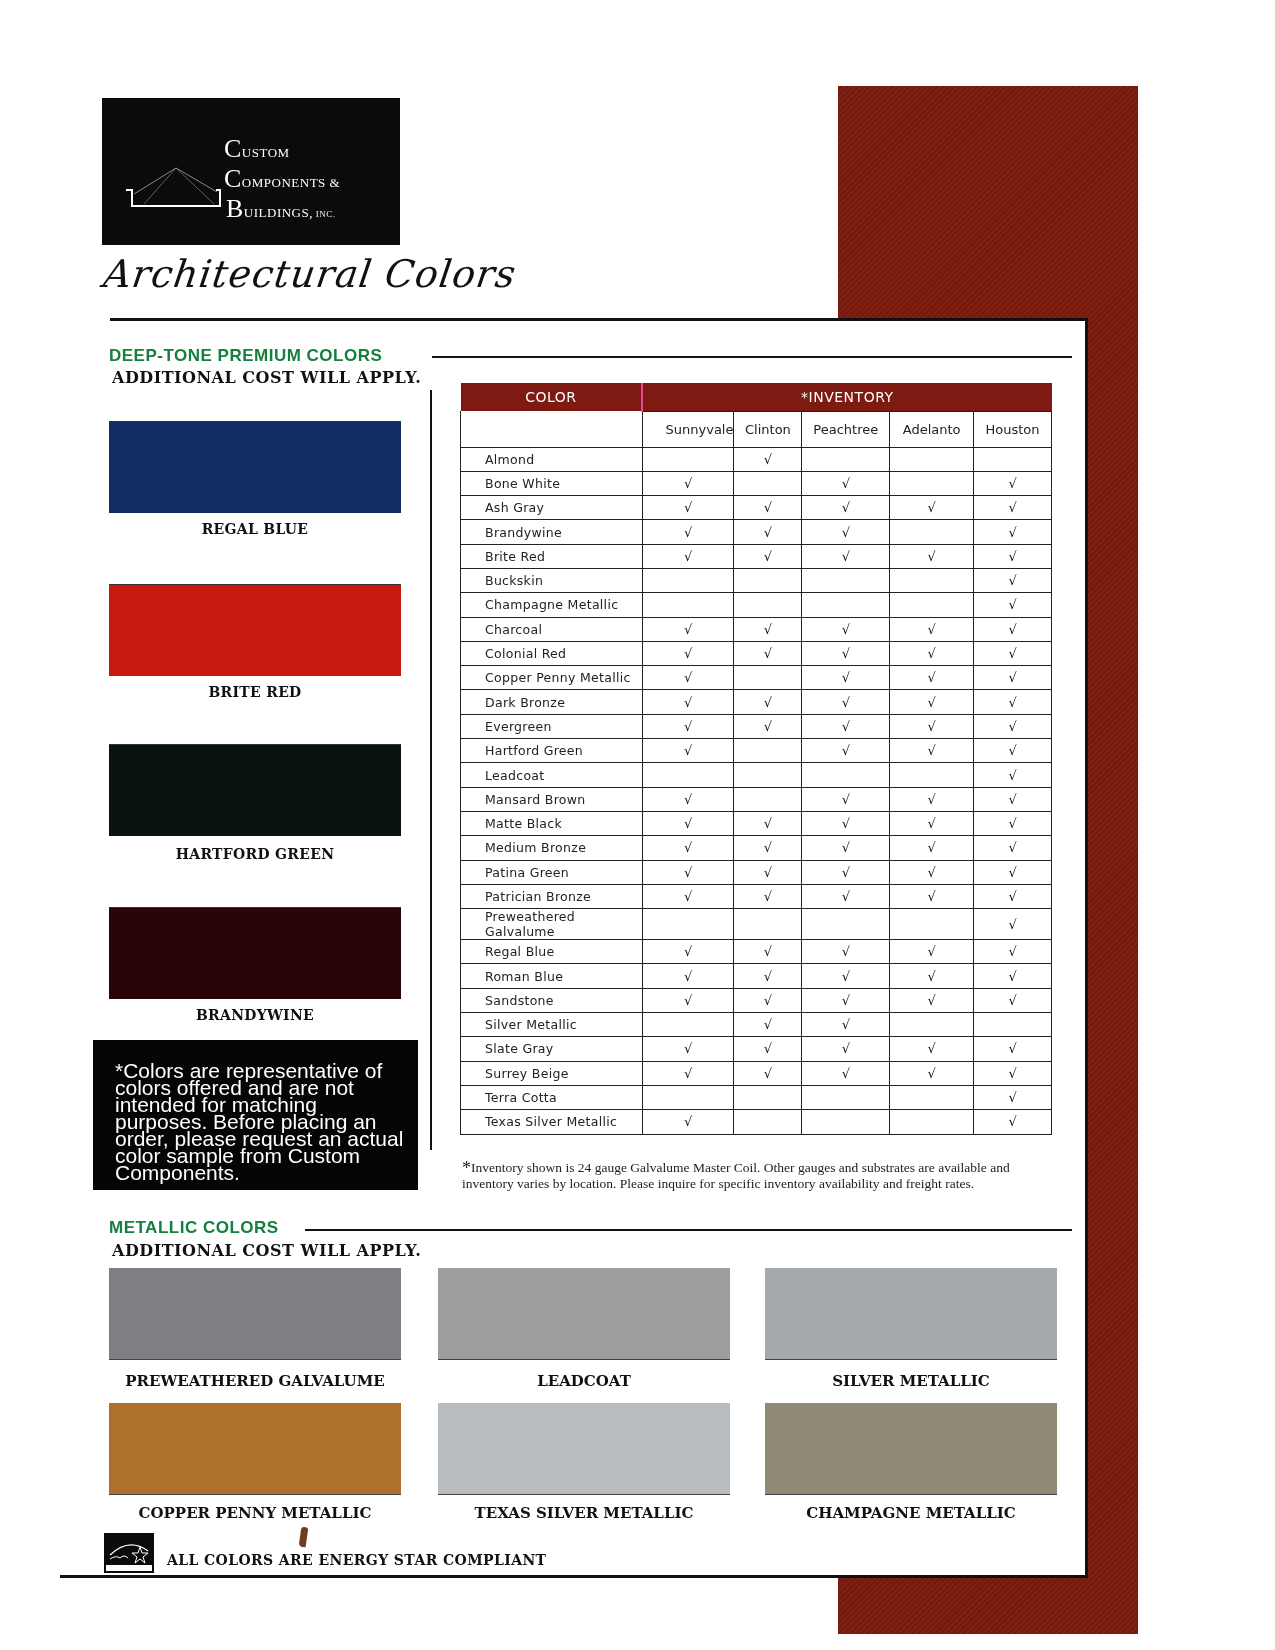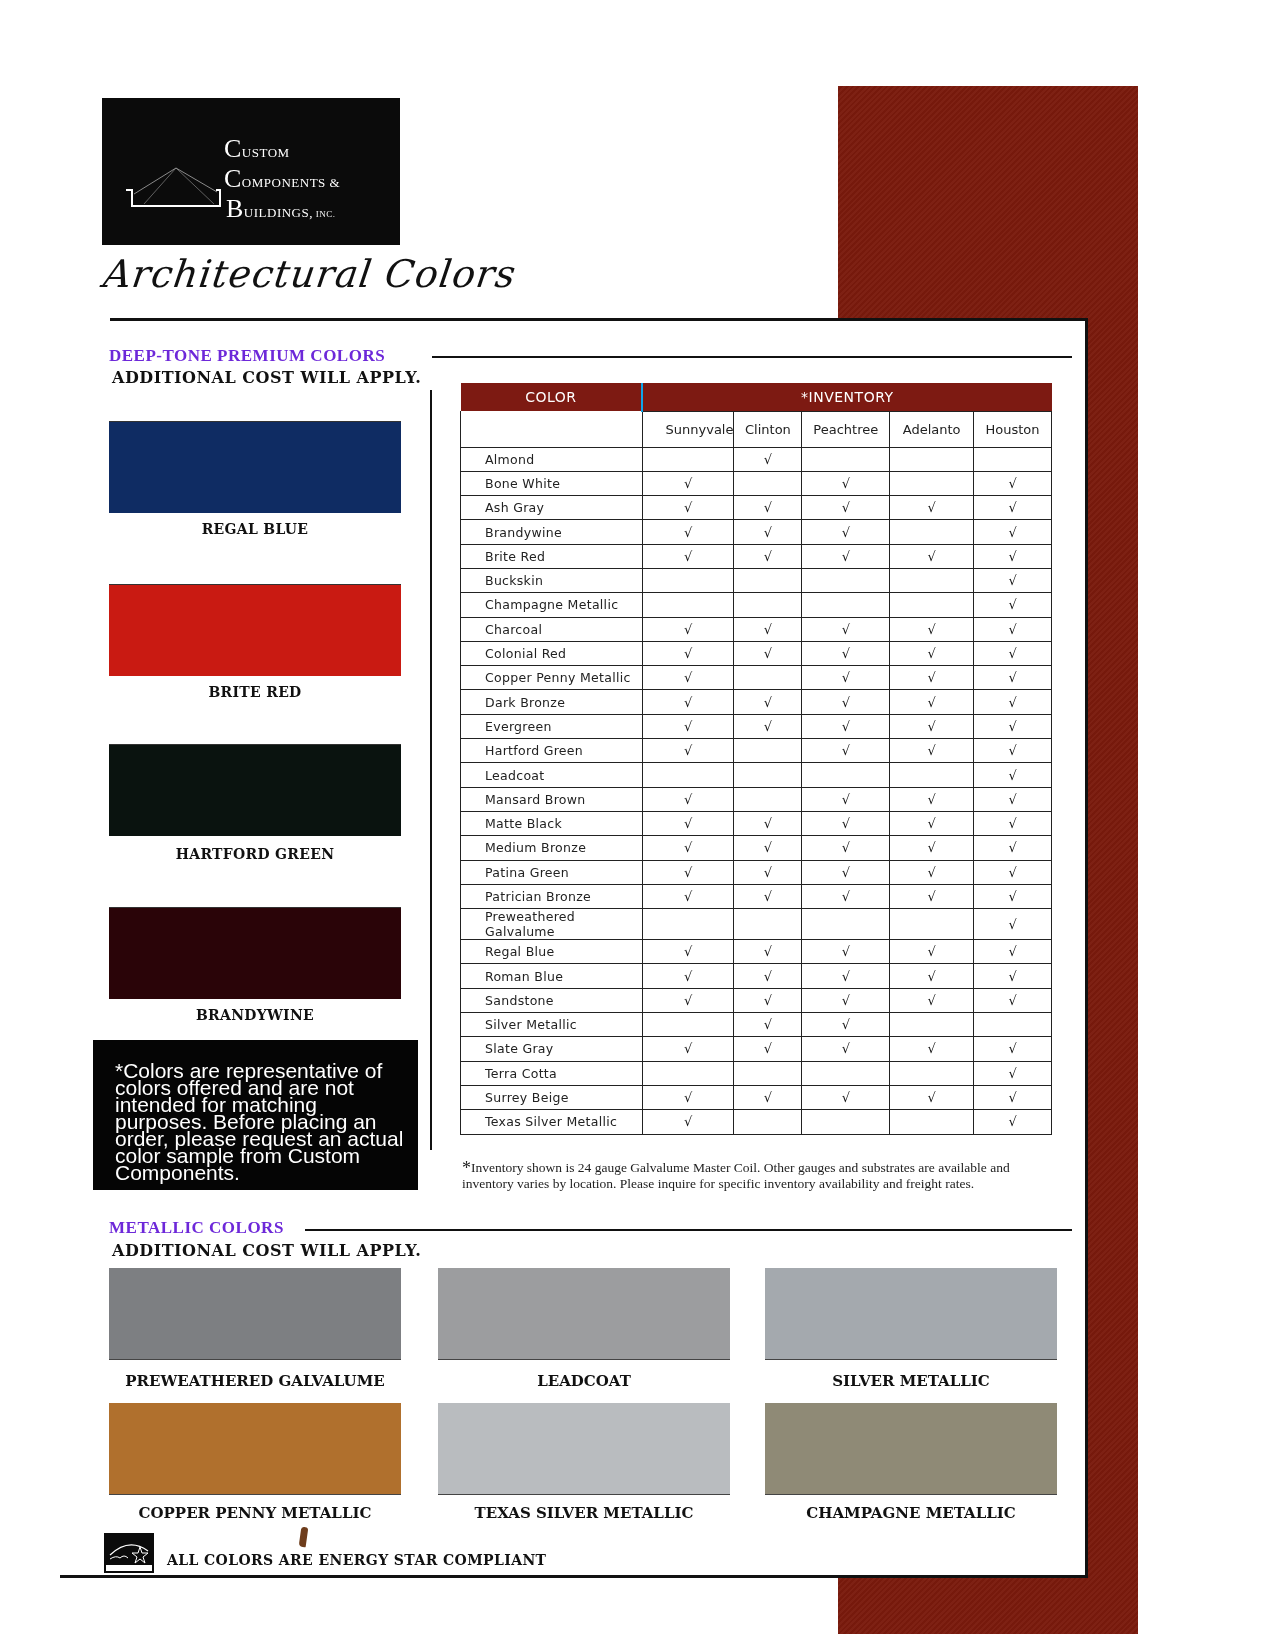--- a/index.html
+++ b/index.html
@@ -17,36 +17,36 @@
   .logo-text { position: absolute; left: 122px; top: 38px; color: #fff; font-family: "Liberation Serif", serif; line-height: 26px; }
   .logo-line { display: block; font-size: 13px; letter-spacing: 0.5px; }
   .logo-line .cap { font-size: 26px; }
   .logo-line.l2 { padding-left: 0; }
   .logo-line.l3 { padding-left: 2px; }
   .logo-line .small { font-size: 9px; }
 
   .script-title { position: absolute; left: 104px; top: 252px; font-family: "DejaVu Serif", serif; font-style: italic;
     font-size: 38px; color: #111; letter-spacing: 1px; transform: skewX(-8deg); }
 
-  .sec-head { position: absolute; font-family: Liberation Serif, serif; font-weight: bold; color: #6d28d9; font-size: 17px; letter-spacing: 0.5px; }
+  .sec-head { position: absolute; font-family: Liberation Sans, sans-serif; font-weight: bold; color: #15803d; font-size: 17px; letter-spacing: 0.5px; }
   .sec-sub { position: absolute; font-family: "DejaVu Serif", serif; font-weight: bold; color: #111; font-size: 16px; letter-spacing: 0.5px; }
   .sec-rule { position: absolute; height: 2px; background: #111; }
 
   .vrule { position: absolute; left: 430px; top: 390px; width: 2px; height: 760px; background: #111; }
 
   .swatch { position: absolute; left: 109px; width: 292px; height: 92px; border-top: 1px solid #333; }
   .swatch-label { position: absolute; left: 109px; width: 292px; text-align: center; font-family: "DejaVu Serif", serif;
     font-weight: bold; font-size: 14px; color: #111; letter-spacing: 0.3px; }
 
   .disclaimer { position: absolute; left: 93px; top: 1040px; width: 325px; height: 150px; background: #050505; color: #fff;
     font-family: "Liberation Sans", sans-serif; font-size: 21px; line-height: 17px; padding: 22px 12px 0 22px; }
 
   .inv-table { position: absolute; left: 460px; top: 383px; width: 592px; border-collapse: collapse; font-family: "DejaVu Sans", sans-serif; }
   .inv-table th.hdr { background: #7d1a12; color: #fff; font-weight: normal; font-size: 14px; height: 28px; letter-spacing: 0.5px; }
-  .inv-table th.hdr.color { border-right: 2px solid #0ea5e9; }
+  .inv-table th.hdr.color { border-right: 2px solid #ec4899; }
   .inv-table th.loc { font-weight: normal; font-size: 13px; color: #222; height: 36px; border: 1.5px solid #222; }
   .inv-table td { border: 1.5px solid #222; height: 24.3px; font-size: 12.5px; }
   .inv-table td.name { padding-left: 24px; width: 182px; color: #222; letter-spacing: 0.3px; }
   .inv-table td.chk { text-align: center; font-size: 13px; color: #111; }
   .inv-table th.blank { border: 1.5px solid #222; border-top: none; }
   .col-sun { width: 92px; text-align: right; } .col-cli { width: 68px; } .col-pea { width: 88px; } .col-ade { width: 84px; } .col-hou { width: 78px; }
 
   .footnote { position: absolute; left: 462px; top: 1160px; width: 600px; font-family: "Liberation Serif", serif; font-size: 13.5px; line-height: 16px; color: #222; }
   .footnote .star { font-size: 18px; vertical-align: top; }
 
@@ -308,33 +308,33 @@
       </tr>
       <tr>
         <td class="name">Slate Gray</td>
         <td class="chk">√</td>
         <td class="chk">√</td>
         <td class="chk">√</td>
         <td class="chk">√</td>
         <td class="chk">√</td>
       </tr>
       <tr>
+        <td class="name">Surrey Beige</td>
+        <td class="chk">√</td>
+        <td class="chk">√</td>
+        <td class="chk">√</td>
+        <td class="chk">√</td>
+        <td class="chk">√</td>
+      </tr>
+      <tr>
         <td class="name">Terra Cotta</td>
         <td class="chk"></td>
         <td class="chk"></td>
         <td class="chk"></td>
         <td class="chk"></td>
-        <td class="chk">√</td>
-      </tr>
-      <tr>
-        <td class="name">Surrey Beige</td>
-        <td class="chk">√</td>
-        <td class="chk">√</td>
-        <td class="chk">√</td>
-        <td class="chk">√</td>
         <td class="chk">√</td>
       </tr>
       <tr>
         <td class="name">Texas Silver Metallic</td>
         <td class="chk">√</td>
         <td class="chk"></td>
         <td class="chk"></td>
         <td class="chk"></td>
         <td class="chk">√</td>
       </tr>

